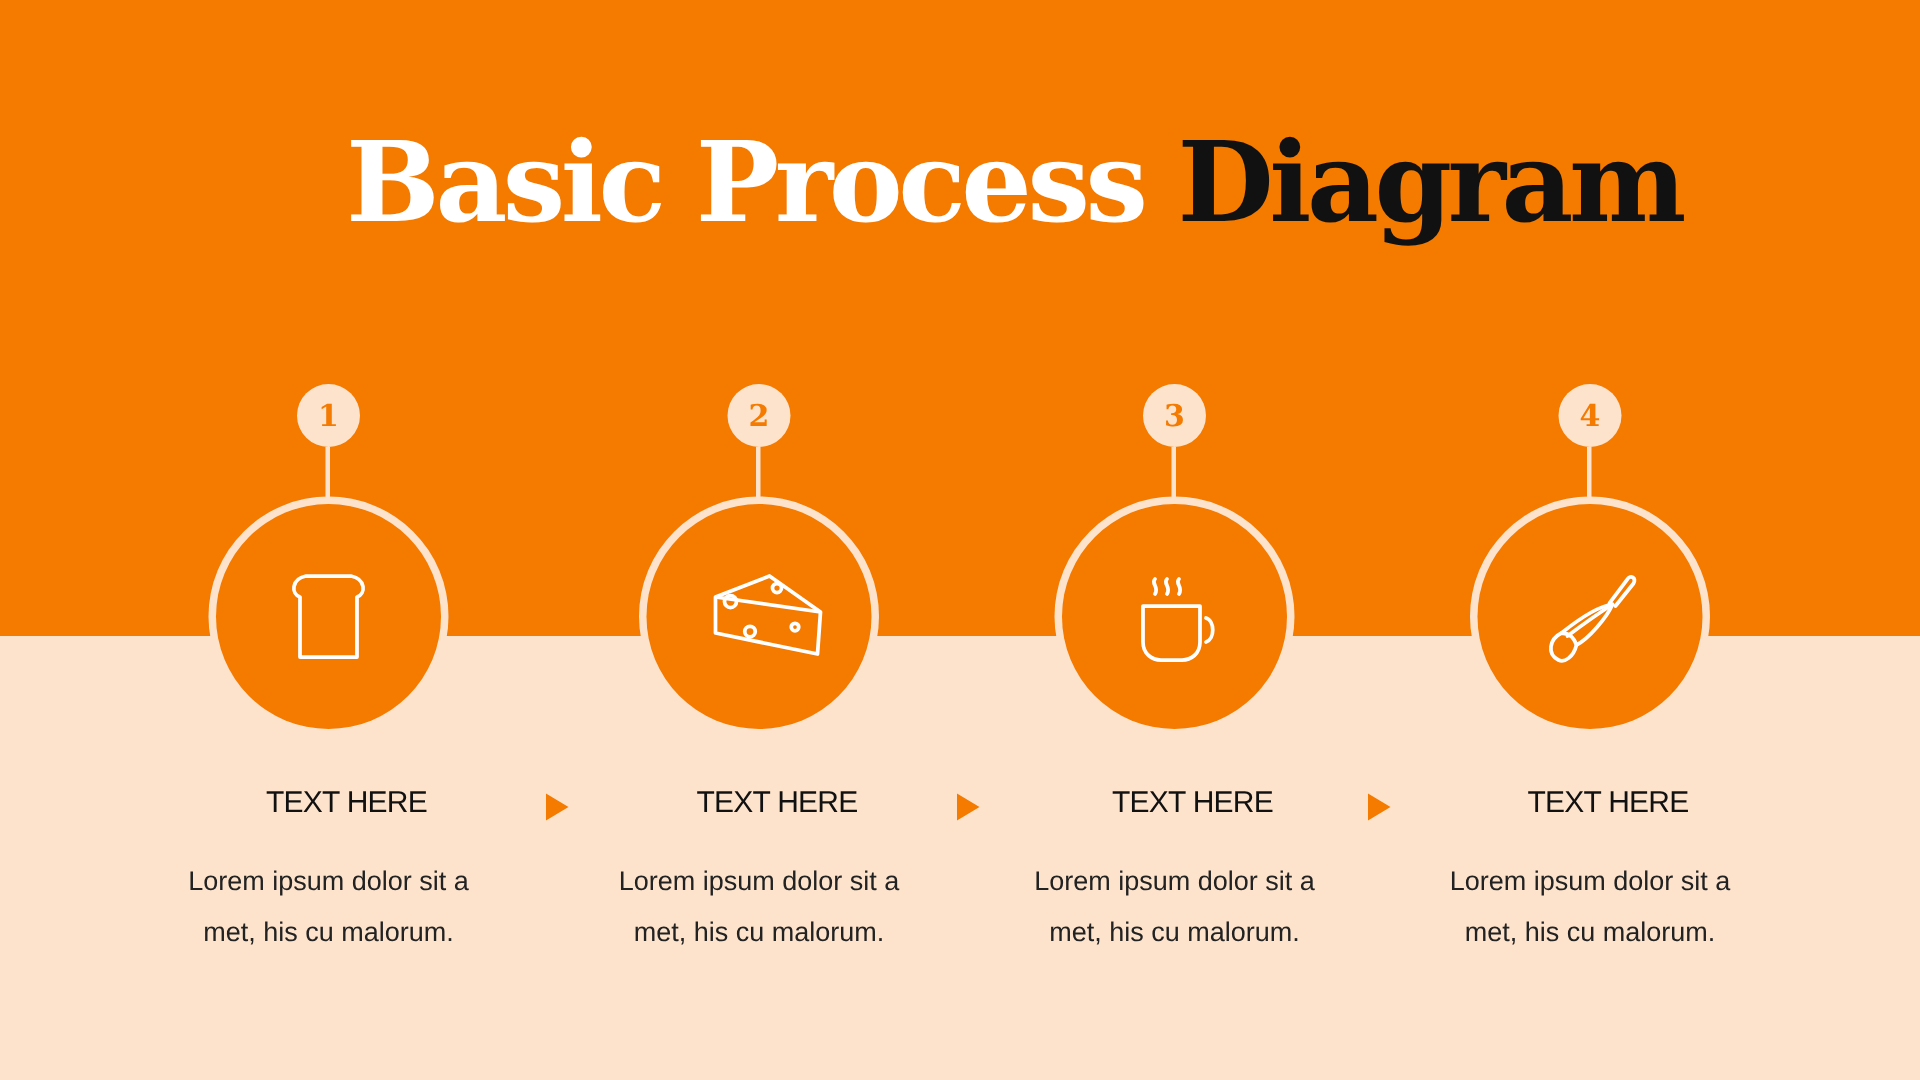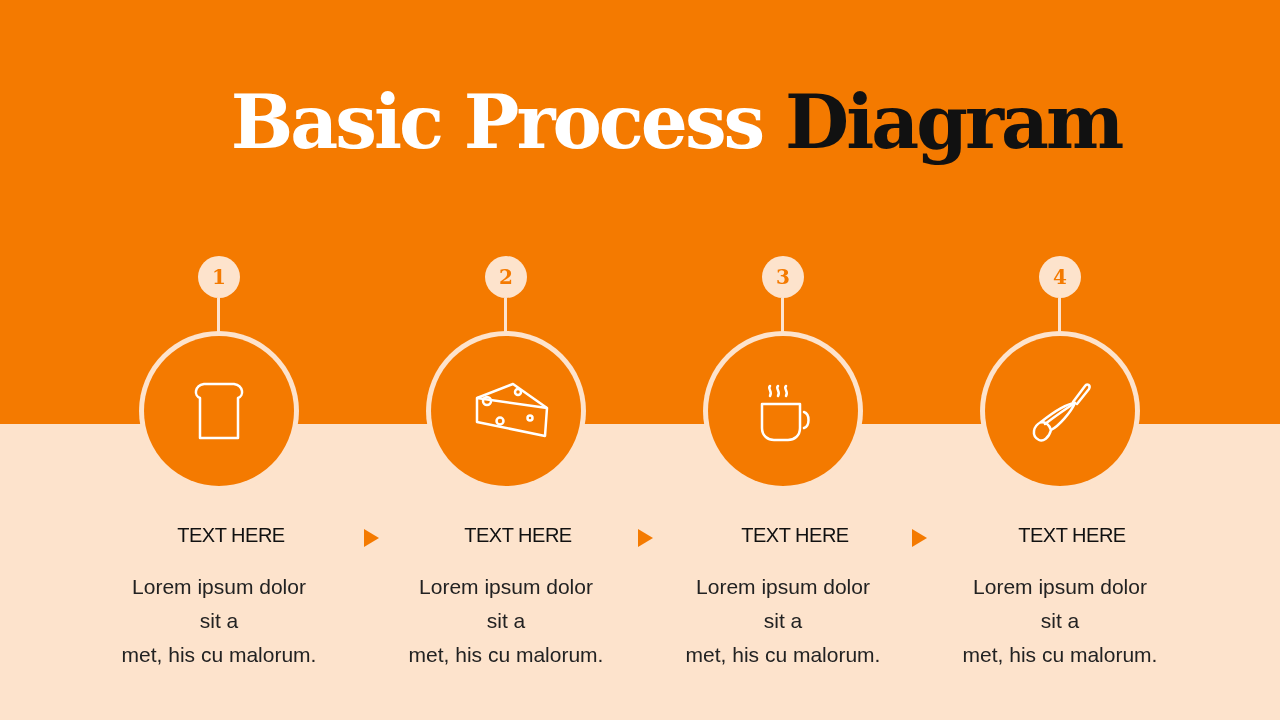--- a/index.html
+++ b/index.html
@@ -9,21 +9,21 @@
   .title { position:absolute; left:0; top:72px; width:1280px; text-align:center; font-family:"DejaVu Serif", serif; font-weight:bold; font-size:74px; letter-spacing:-3px; line-height:100px;padding-left:36px; }
   .title .w { color:#ffffff; }
   .title .b { color:#111111; }
   .step { position:absolute; top:0; width:200px; height:720px; }
   .num { position:absolute; left:79px; top:256px; width:42px; height:42px; border-radius:50%; background:#fde3cc; color:#f47a00; text-align:center; line-height:42px; font-family:"DejaVu Serif", serif; font-weight:bold; font-size:20px; }
   .stem { position:absolute; left:98px; top:298px; width:3px; height:36px; background:#fde3cc; }
   .ring { position:absolute; left:20px; top:331px; width:160px; height:160px; border-radius:50%; background:#fde3cc; }
   .disc { position:absolute; left:25px; top:336px; width:150px; height:150px; border-radius:50%; background:#f47a00; display:flex; align-items:center; justify-content:center; }
   .disc svg { width:90px; height:90px; }
   .head { position:absolute; left:12px; top:524px; width:200px; text-align:center; font-size:20px; color:#111; letter-spacing:-0.5px; }
-  .body { position:absolute; left:0; top:570px; width:200px; text-align:center; font-size:21px; color:#222; line-height:34px; }
+  .body { position:absolute; left:0; top:570px; width:200px; text-align:center; font-size:18px; color:#222; line-height:34px; }
   .arrow { position:absolute; top:529px; width:0; height:0; border-top:9px solid transparent; border-bottom:9px solid transparent; border-left:15px solid #f47a00; }
 </style>
 </head>
 <body>
 
 <div class="top-band"></div>
 <div class="bottom-band"></div>
 
 <div class="title">
   <span class="w">Basic Process</span>

